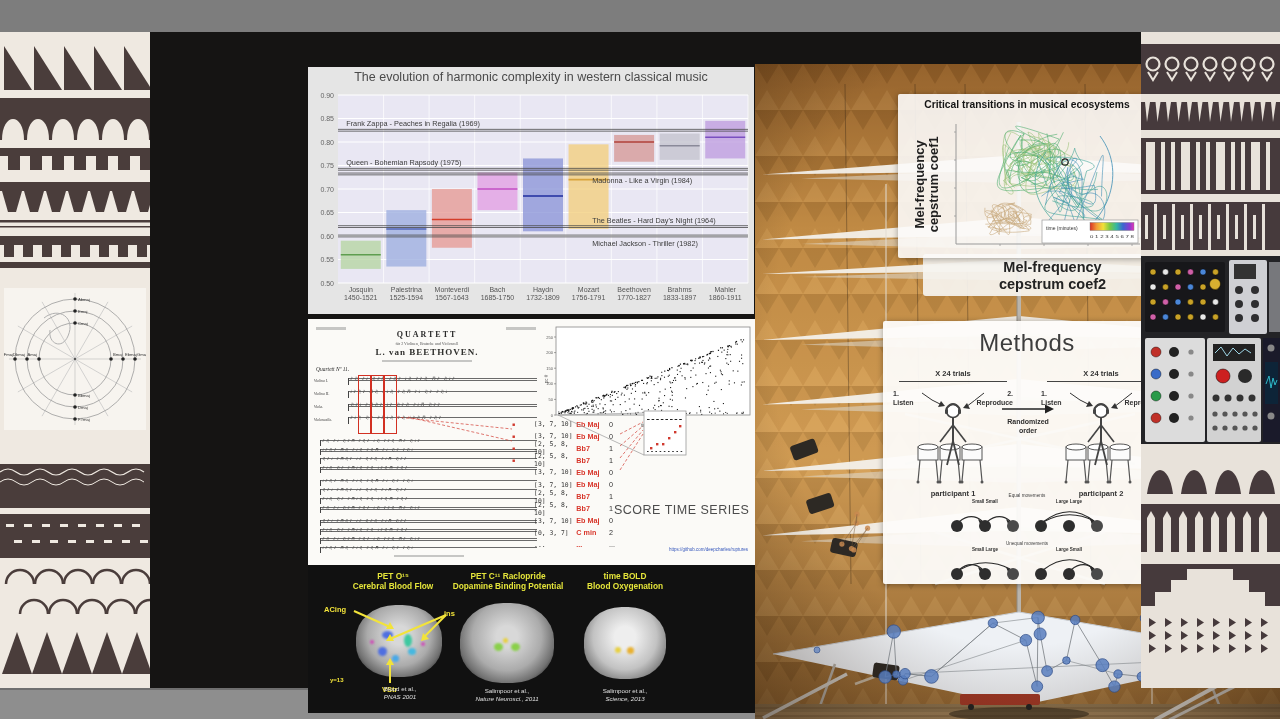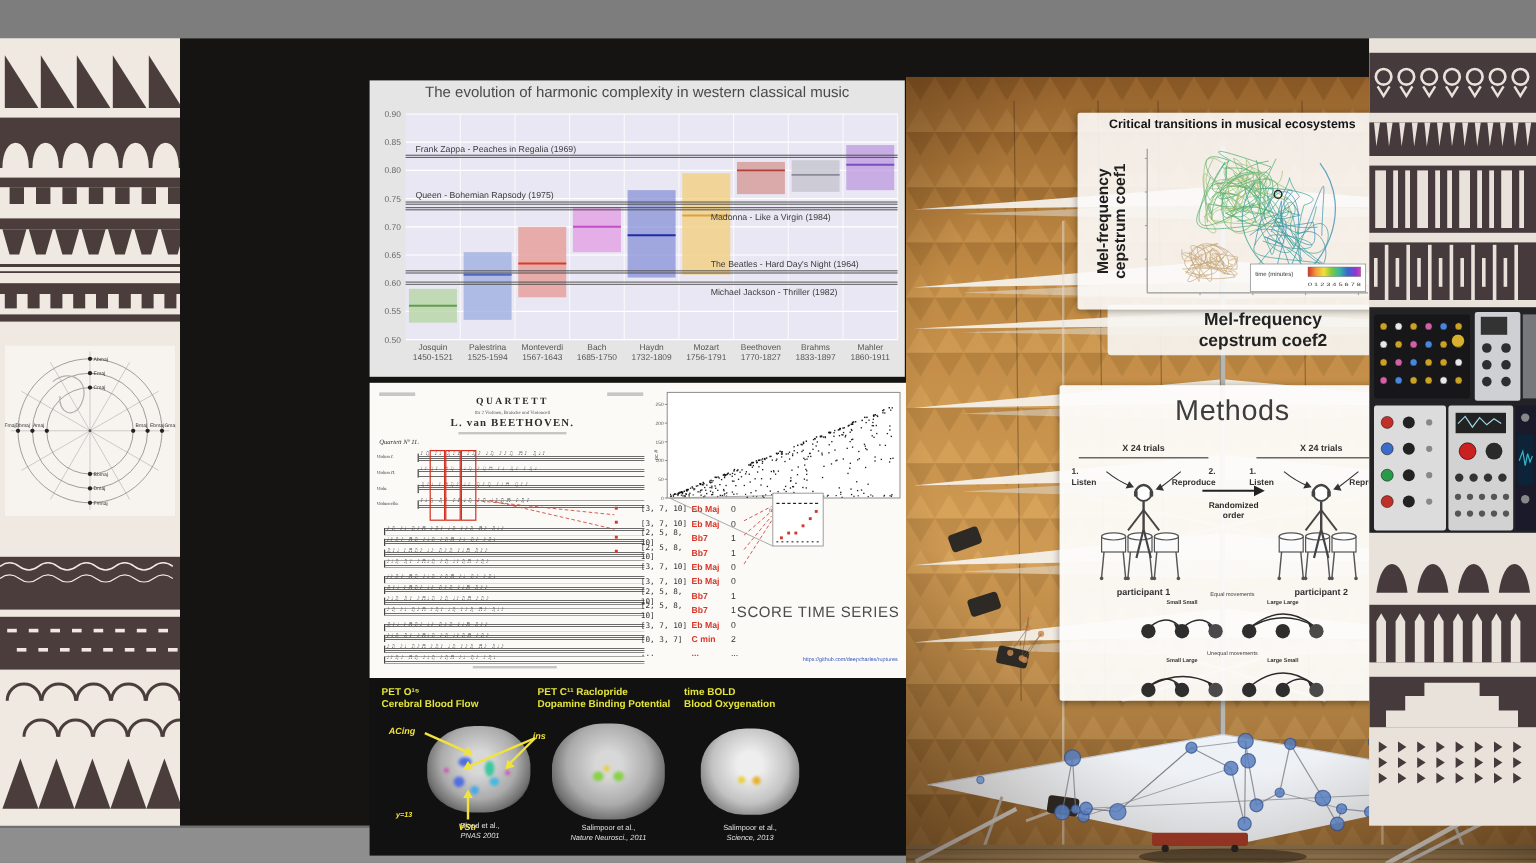--- a/index.html
+++ b/index.html
@@ -29,25 +29,25 @@
   #chord-list{left:204px;top:99px;width:104px;}
   .chord-row{display:flex;height:12.1px;align-items:center;font-size:7px;}
   .c-bullet{width:7px;color:#d0392e;font-size:5px;}
   .c-pcs{width:49px;color:#333;font-family:"DejaVu Sans Mono",monospace;font-size:6.4px;margin-left:16px;}
   .c-chord{width:38px;color:#d8362b;font-weight:bold;font-size:7.2px;}
   .c-n{width:8px;color:#333;font-size:7.2px;}
   #score-caption{left:306px;top:184px;width:138px;font-size:12.5px;letter-spacing:.5px;color:#4c4c4c;white-space:nowrap;}
   #score-url{left:240px;top:228px;width:200px;text-align:right;font-size:4.5px;color:#3355bb;}
   
   #brain-panel{left:158px;top:533px;width:447px;height:148px;background:#111;}
-  .btitle{position:absolute;text-align:left;font-size:8.3px;font-weight:bold;color:#e4e43a;line-height:1.25;}
+  .btitle{position:absolute;text-align:center;font-size:8.3px;font-weight:bold;color:#e4e43a;line-height:1.25;}
   .brain{position:absolute;background:radial-gradient(ellipse at 50% 42%,#d8d8d8 16%,#ababab 52%,#707070 72%,#111 88%);
          border-radius:46% 46% 44% 44%;}
   .spot{position:absolute;border-radius:50%;filter:blur(1.2px);}
-  .ann{position:absolute;color:#f2e33a;font-weight:bold;font-size:7.5px;font-style:italic;}
+  .ann{position:absolute;color:#f2e33a;font-weight:bold;font-size:7.5px;}
   .cite{position:absolute;text-align:center;color:#e0e0e0;font-size:6.2px;line-height:1.35;}
   .cite i{font-style:italic;}
   #brain-msg{left:352px;top:36px;width:92px;color:#f2f2f2;font-size:9px;}
   #brain-msg div{margin-bottom:14px;white-space:nowrap;}
   
   #photo{left:605px;top:32px;width:527px;height:656px;overflow:hidden;}
   #eco-card{left:748px;top:62px;width:258px;height:164px;background:rgba(252,251,249,.9);border-radius:2px;box-shadow:0 1px 6px rgba(0,0,0,.35);}
   #eco-title{left:0;top:5px;width:100%;text-align:center;font-size:10.3px;font-weight:bold;color:#141414;}
   #eco-ylabel{left:-46px;top:76px;width:150px;text-align:center;transform:rotate(-90deg);font-size:13px;font-weight:bold;color:#202020;line-height:1.1;}
   #eco-xlabel{left:795px;top:227px;width:215px;text-align:center;font-size:14.5px;font-weight:bold;color:#222;line-height:1.15;}

